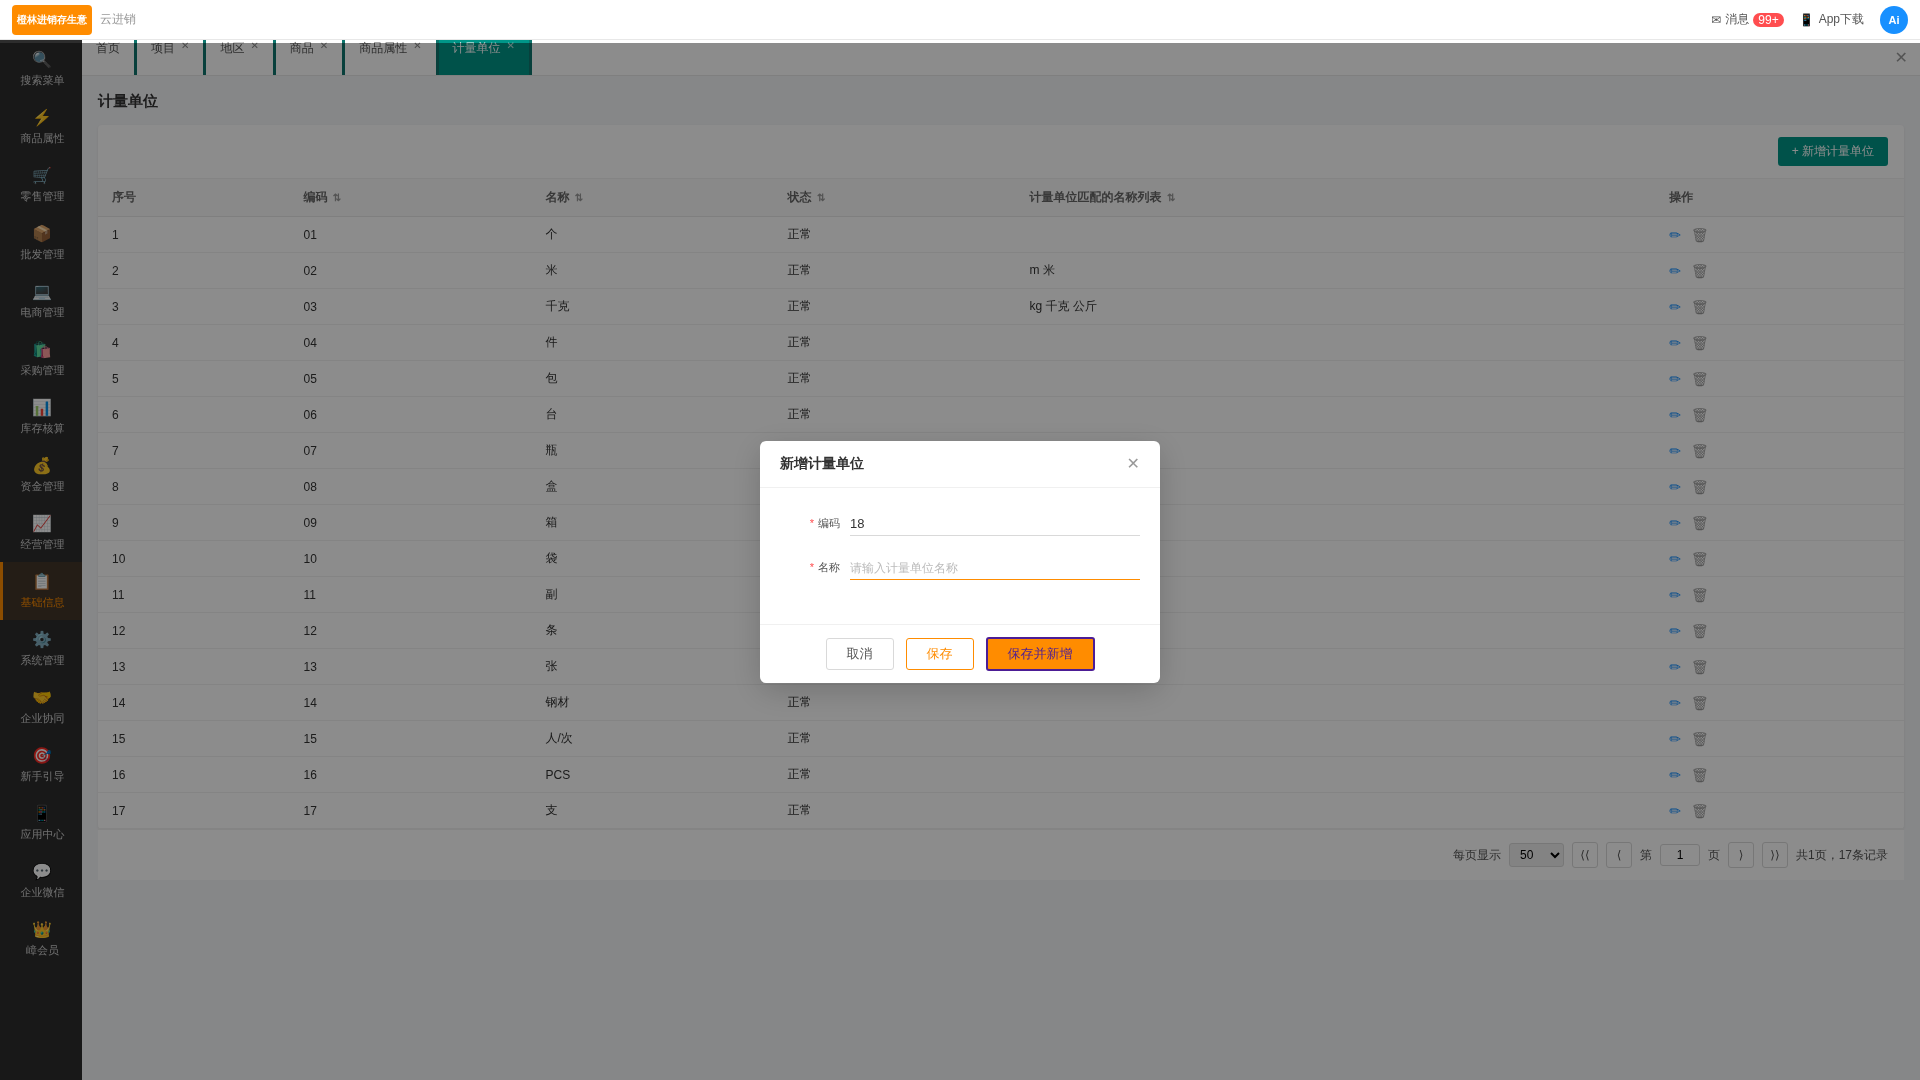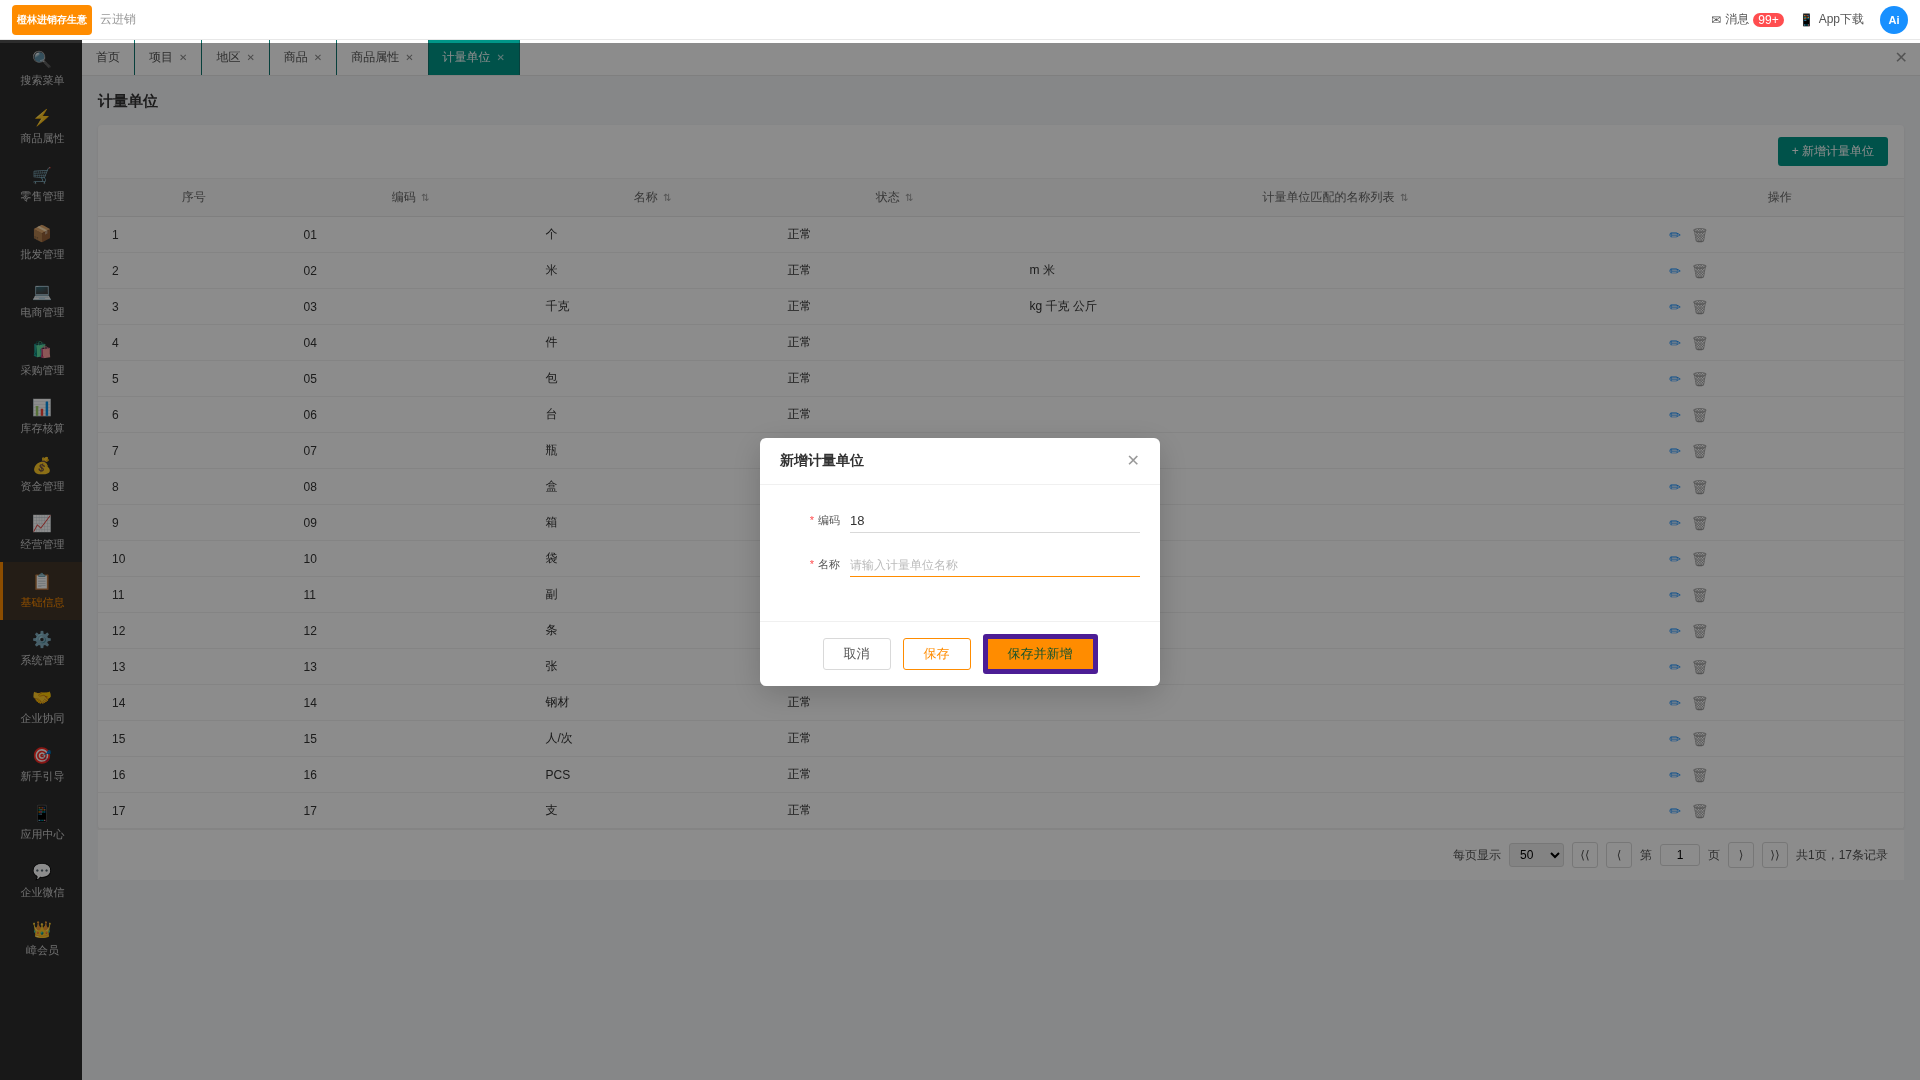--- a/index.html
+++ b/index.html
@@ -21,37 +21,37 @@
     .sidebar { width: 82px; background: #2d2d2d; display: flex; flex-direction: column; overflow-y: auto; }
     .sidebar-item { display: flex; flex-direction: column; align-items: center; justify-content: center; padding: 10px 4px; cursor: pointer; color: #ccc; font-size: 11px; gap: 4px; border-left: 3px solid transparent; }
     .sidebar-item.active { color: #ff8c00; background: rgba(255,140,0,0.1); border-left-color: #ff8c00; }
     .sidebar-item .icon { font-size: 16px; }
 
     
     .content-area { flex: 1; display: flex; flex-direction: column; overflow: hidden; }
 
     
     .tab-bar { height: 36px; background: #fff; display: flex; align-items: center; padding: 0 0; border-bottom: 1px solid #e8e8e8; }
-    .tab { display: flex; align-items: center; gap: 6px; padding: 0 14px; height: 100%; border-right: 1px solid #0f766e; cursor: pointer; font-size: 12px; color: #555; white-space: nowrap; }
+    .tab { display: flex; align-items: flex-start; gap: 6px; padding: 0 14px; height: 100%; border-right: 3px solid #0f766e; cursor: pointer; font-size: 12px; color: #555; white-space: nowrap; }
     .tab.active { background: #009688; color: #fff; }
     .tab .close-icon { font-size: 10px; opacity: 0.7; }
     .tab-close-all { margin-left: auto; padding: 0 12px; color: #999; cursor: pointer; font-size: 16px; }
 
     
     .page-content { flex: 1; overflow-y: auto; padding: 16px; background: #f5f6f8; position: relative; }
     .page-title { font-size: 15px; font-weight: bold; margin-bottom: 14px; color: #333; }
 
     
     .table-card { background: #fff; border-radius: 4px; box-shadow: 0 1px 3px rgba(0,0,0,0.08); }
     .table-header-row { display: flex; align-items: center; justify-content: space-between; padding: 12px 16px; border-bottom: 1px solid #f0f0f0; }
     .add-btn { background: #009688; color: #fff; border: none; border-radius: 3px; padding: 6px 14px; font-size: 12px; cursor: pointer; }
 
     
     .data-table { width: 100%; border-collapse: collapse; }
-    .data-table th { background: #fafafa; border-bottom: 1px solid #e8e8e8; padding: 10px 14px; font-size: 12px; color: #666; font-weight: 400; text-align: center; white-space: nowrap; }
+    .data-table th { background: #fafafa; border-bottom: 1px solid #e8e8e8; padding: 10px 14px; font-size: 12px; color: #666; font-weight: 700; text-align: left; white-space: nowrap; }
     .data-table td { padding: 9px 14px; border-bottom: 1px solid #f0f0f0; font-size: 12px; color: #333; }
     .sort-icon { font-size: 10px; color: #999; margin-left: 2px; }
     .status-normal { color: #52c41a; }
     .action-icons { display: flex; gap: 10px; }
     .action-icon { color: #1890ff; cursor: pointer; font-size: 14px; }
     .action-icon.delete { color: #999; }
 
     
     .pagination-bar { display: flex; align-items: center; justify-content: flex-end; padding: 12px 16px; background: #fff; border-top: 1px solid #f0f0f0; gap: 8px; font-size: 12px; color: #555; }
     .page-select { border: 1px solid #d9d9d9; border-radius: 3px; padding: 3px 6px; font-size: 12px; }
@@ -69,21 +69,21 @@
     .modal-body { padding: 24px 20px; }
     .form-row { display: flex; align-items: center; margin-bottom: 20px; }
     .form-label { width: 60px; text-align: right; font-size: 11px; color: #555; margin-right: 10px; }
     .required-star { color: #ff4d4f; margin-right: 4px; }
     .form-input { flex: 1; border: none; border-bottom: 1px solid #d9d9d9; padding: 4px 0; font-size: 13px; outline: none; color: #333; }
     .form-input.active-field { border-bottom-color: #ff8c00; }
     .form-input::placeholder { color: #bbb; font-size: 12px; }
     .modal-footer { padding: 12px 20px; display: flex; align-items: center; justify-content: center; gap: 12px; border-top: 1px solid #f0f0f0; }
     .btn-cancel { background: #fff; color: #555; border: 1px solid #d9d9d9; border-radius: 3px; padding: 6px 20px; font-size: 13px; cursor: pointer; }
     .btn-save { background: #fff; color: #ff8c00; border: 1px solid #ff8c00; border-radius: 3px; padding: 6px 20px; font-size: 13px; cursor: pointer; }
-    .btn-save-new { background: #ff8c00; color: #14532d; border: 5px solid #4c1d95; border-radius: 3px; padding: 6px 20px; font-size: 13px; cursor: pointer; }
+    .btn-save-new { background: #ff8c00; color: #4c1d95; border: 2px solid #4c1d95; border-radius: 3px; padding: 6px 20px; font-size: 13px; cursor: pointer; }
   </style>
 </head>
 <body>
 
 <div class="header">
   <div class="header-left">
     <div class="logo-box">
       <span style="font-size:10px;">橙林进销存生意</span>
     </div>
     <span style="color:#999;font-size:12px;">云进销</span>

